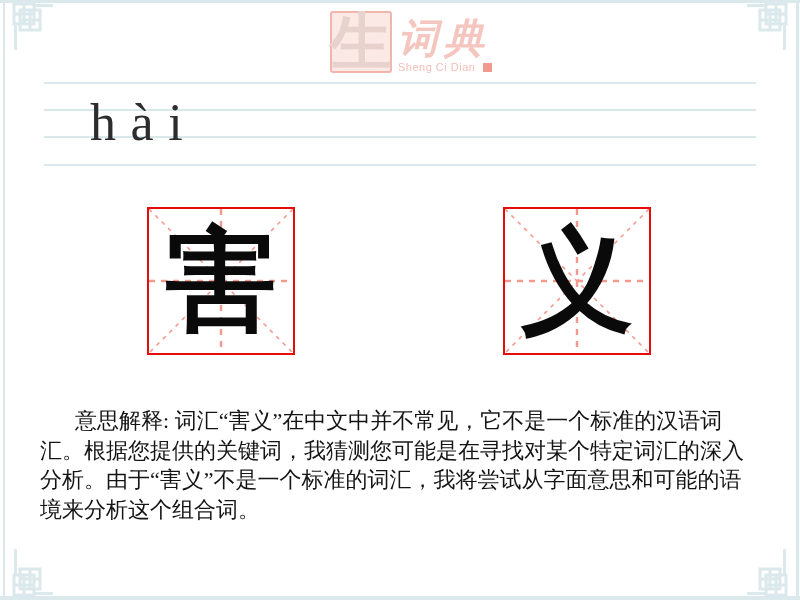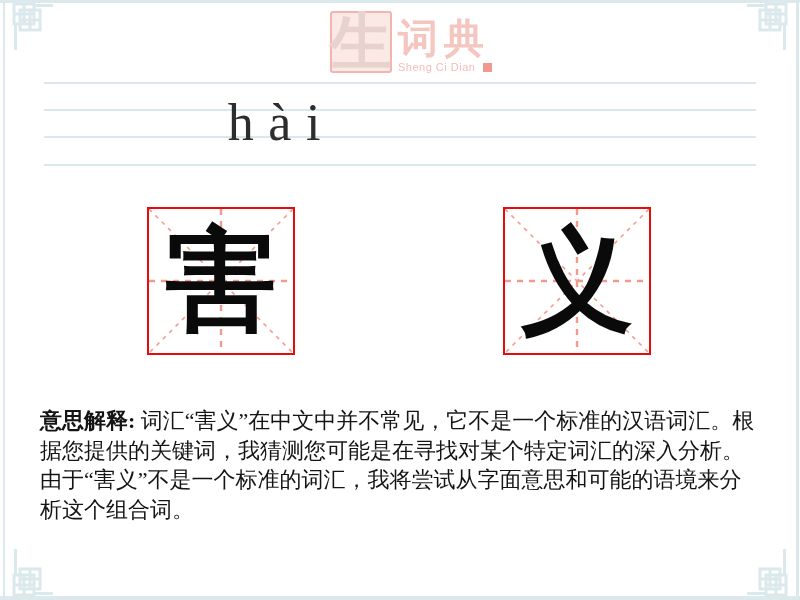--- a/index.html
+++ b/index.html
@@ -20,46 +20,46 @@
   .corner.tr{right:3px;top:2px;transform:scaleX(-1);}
   .corner.bl{left:3px;bottom:3px;transform:scaleY(-1);}
   .corner.br{right:3px;bottom:3px;transform:scale(-1,-1);}
 
   
   .logo{position:absolute;left:330px;top:11px;display:flex;align-items:flex-start;}
   .stamp{width:58px;height:58px;background:#fbe9e6;border:2px solid #f2b5ae;border-radius:3px;
          display:flex;align-items:center;justify-content:center;overflow:visible;}
   .stamp span{font-size:62px;line-height:58px;font-weight:bold;color:#e8d2cd;}
   .logo-right{margin-left:6px;padding-top:9px;}
-  .logo-title{font-size:40px;line-height:38px;font-weight:bold;color:#f5c5bf;letter-spacing:6px;white-space:nowrap;}
+  .logo-title{font-size:40px;line-height:38px;font-weight:bold;color:#f5c5bf;letter-spacing:6px;white-space:nowrap;font-style:italic;}
   .logo-sub{margin-top:3px;font-family:"Liberation Sans","DejaVu Sans",sans-serif;
             font-size:11px;color:#f3bdb6;letter-spacing:0.5px;display:flex;align-items:center;}
   .logo-sq{display:inline-block;width:9px;height:9px;background:#f0998f;margin-left:8px;}
 
   
   .guideline{position:absolute;left:44px;width:712px;height:2px;background:#d9e8ea;}
-  .pinyin{position:absolute;top:96px;height:54px;line-height:54px;text-align:right;
+  .pinyin{position:absolute;top:96px;height:54px;line-height:54px;text-align:left;
           font-size:52px;letter-spacing:0.28em;color:#2d2d2d;}
   .pinyin.w1{left:90px;width:245px;}
   .pinyin.w2{left:430px;width:260px;}
 
   
   .hanzi-card{position:absolute;top:207px;width:144px;height:144px;background:#ffffff;
               border:2px solid #e60c0c;}
   .hanzi-card.c1{left:147px;}
   .hanzi-card.c2{left:503px;}
   .hanzi-card svg{position:absolute;left:0;top:0;width:100%;height:100%;}
   .hanzi-card .char{position:absolute;left:0;top:0;width:100%;height:100%;
                     display:flex;align-items:center;justify-content:center;
                     font-size:112px;font-weight:bold;color:#0a0a0a;line-height:1;}
 
   
   .explain{position:absolute;left:40px;top:406px;width:722px;
            font-size:22px;line-height:29.5px;color:#141414;text-align:left;}
-  .explain b{font-weight:bold;}
+  .explain b{font-weight:normal;margin-left:35px;}
 </style>
 </head>
 <body>
 
 <div class="page">
 
   <div class="frame frame-top"></div>
   <div class="frame frame-bottom"></div>
   <div class="frame frame-left"></div>
   <div class="frame frame-right"></div>

